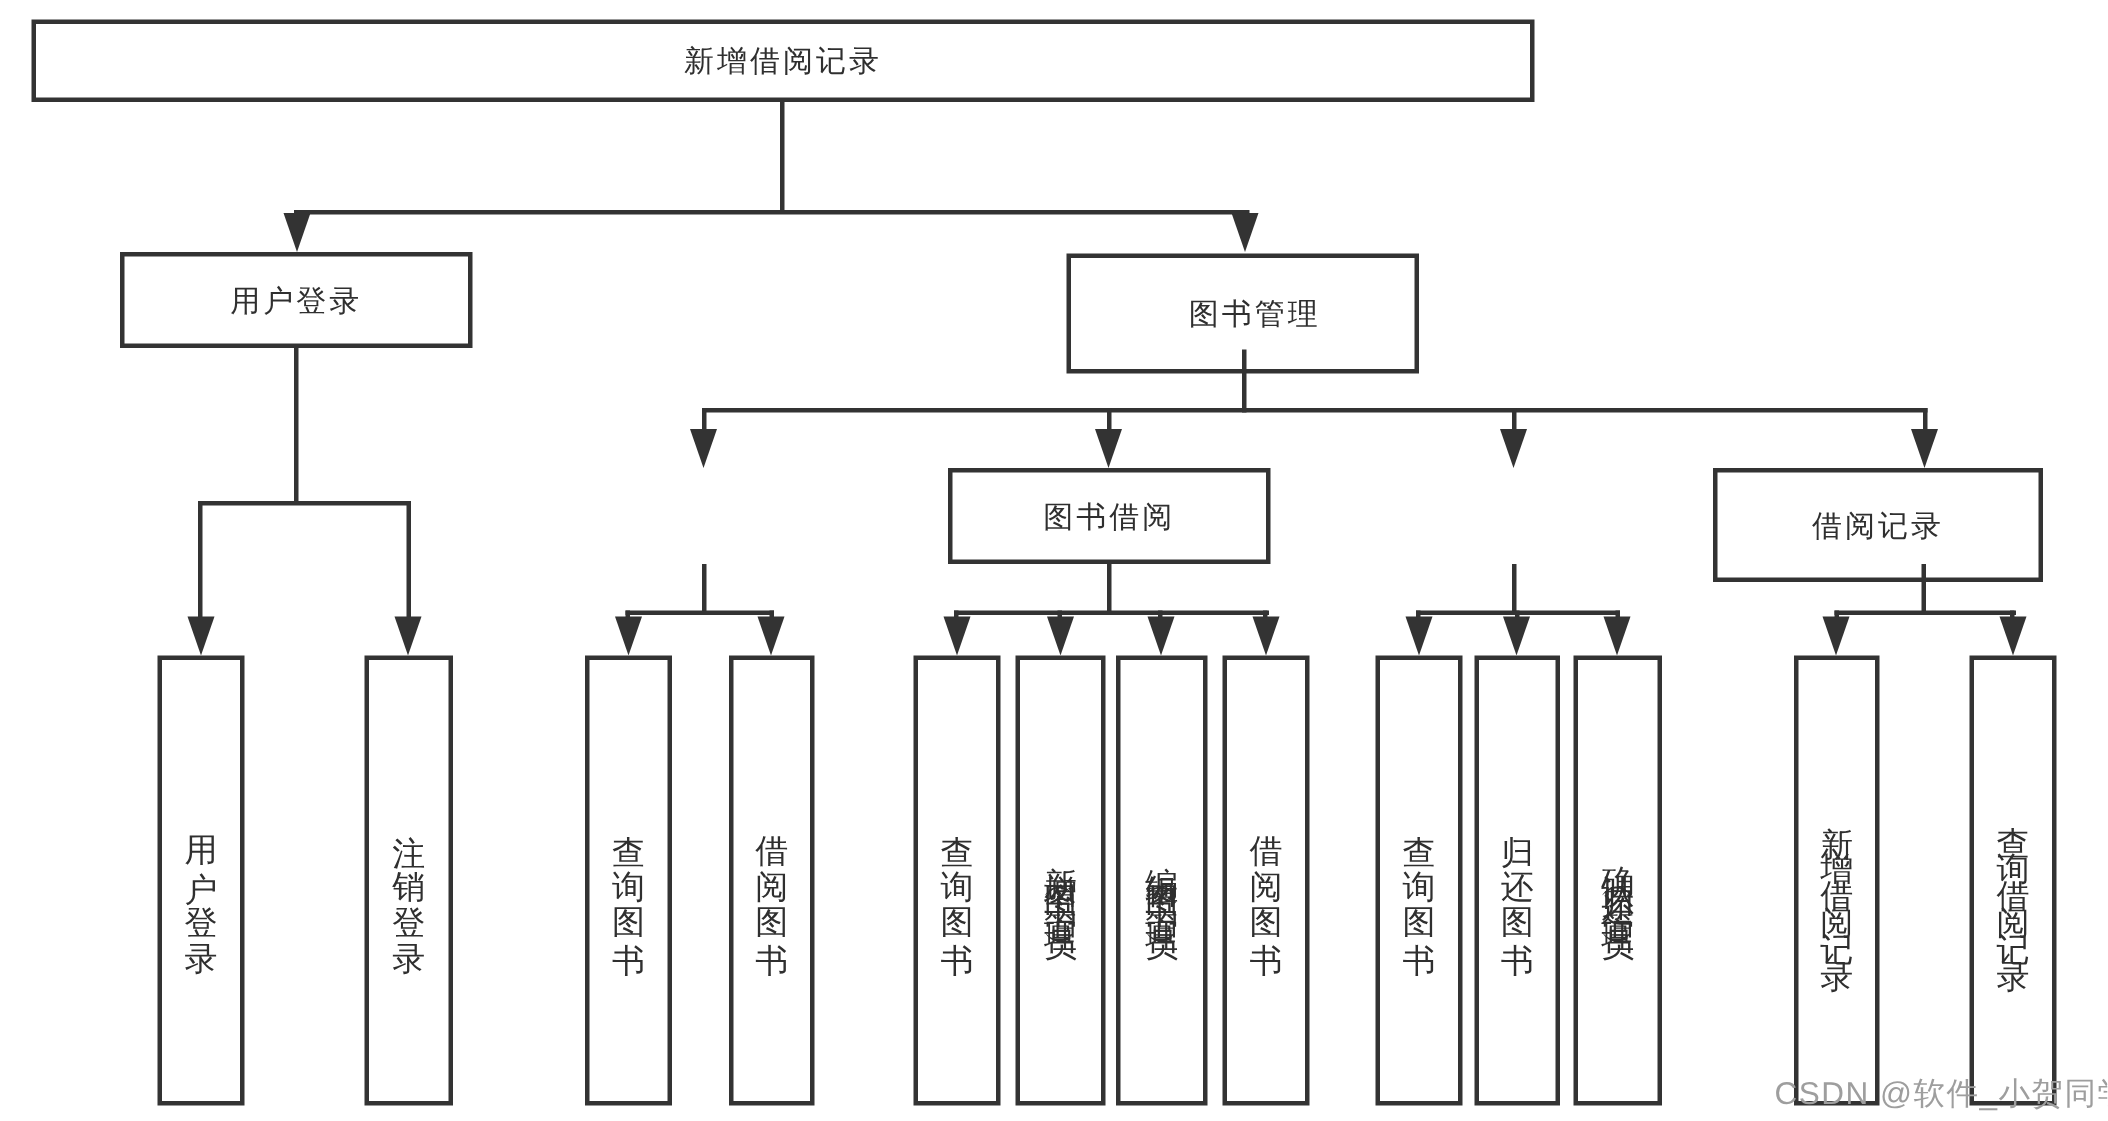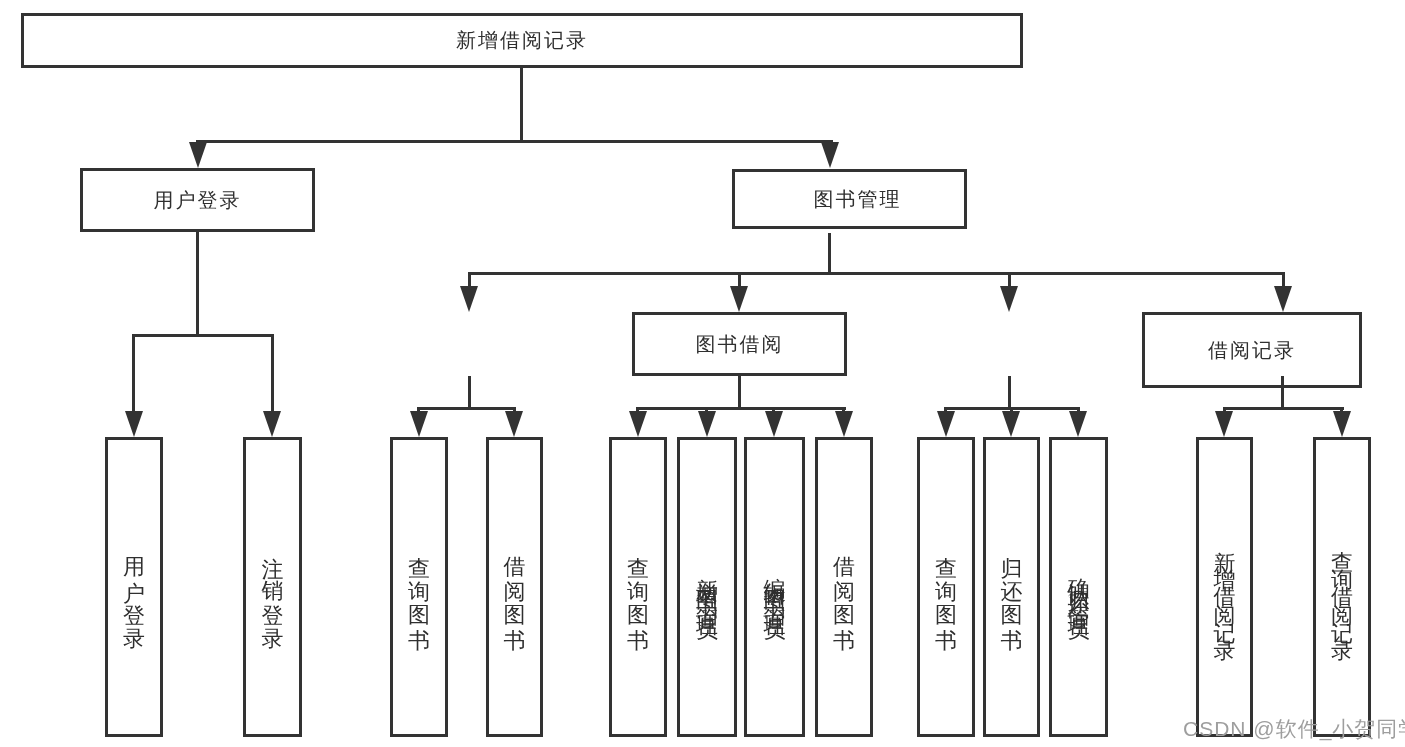--- a/index.html
+++ b/index.html
@@ -62,21 +62,21 @@
   </div>
 
   <div class="vline" style="left:520px;top:68px;width:3px;height:74px;"></div>
   <div class="hline" style="left:196px;top:140px;width:637px;height:3px;"></div>
   <div class="arrow" style="left:189px;top:142px;"></div>
   <div class="arrow" style="left:821px;top:142px;"></div>
 
   <div class="box" style="left:80px;top:168px;width:235px;height:64px;">
     <span>用户登录</span>
   </div>
-  <div class="box" style="left:732px;top:169px;width:235px;height:60px;padding-left:16px;">
+  <div class="box" style="left:711px;top:169px;width:235px;height:80px;padding-left:16px;">
     <span>图书管理</span>
   </div>
 
   <div class="vline" style="left:196px;top:232px;width:3px;height:104px;"></div>
   <div class="hline" style="left:132px;top:334px;width:142px;height:3px;"></div>
   <div class="vline" style="left:132px;top:334px;width:3px;height:80px;"></div>
   <div class="vline" style="left:271px;top:334px;width:3px;height:80px;"></div>
   <div class="arrow" style="left:125px;top:411px;"></div>
   <div class="arrow" style="left:263px;top:411px;"></div>
 

